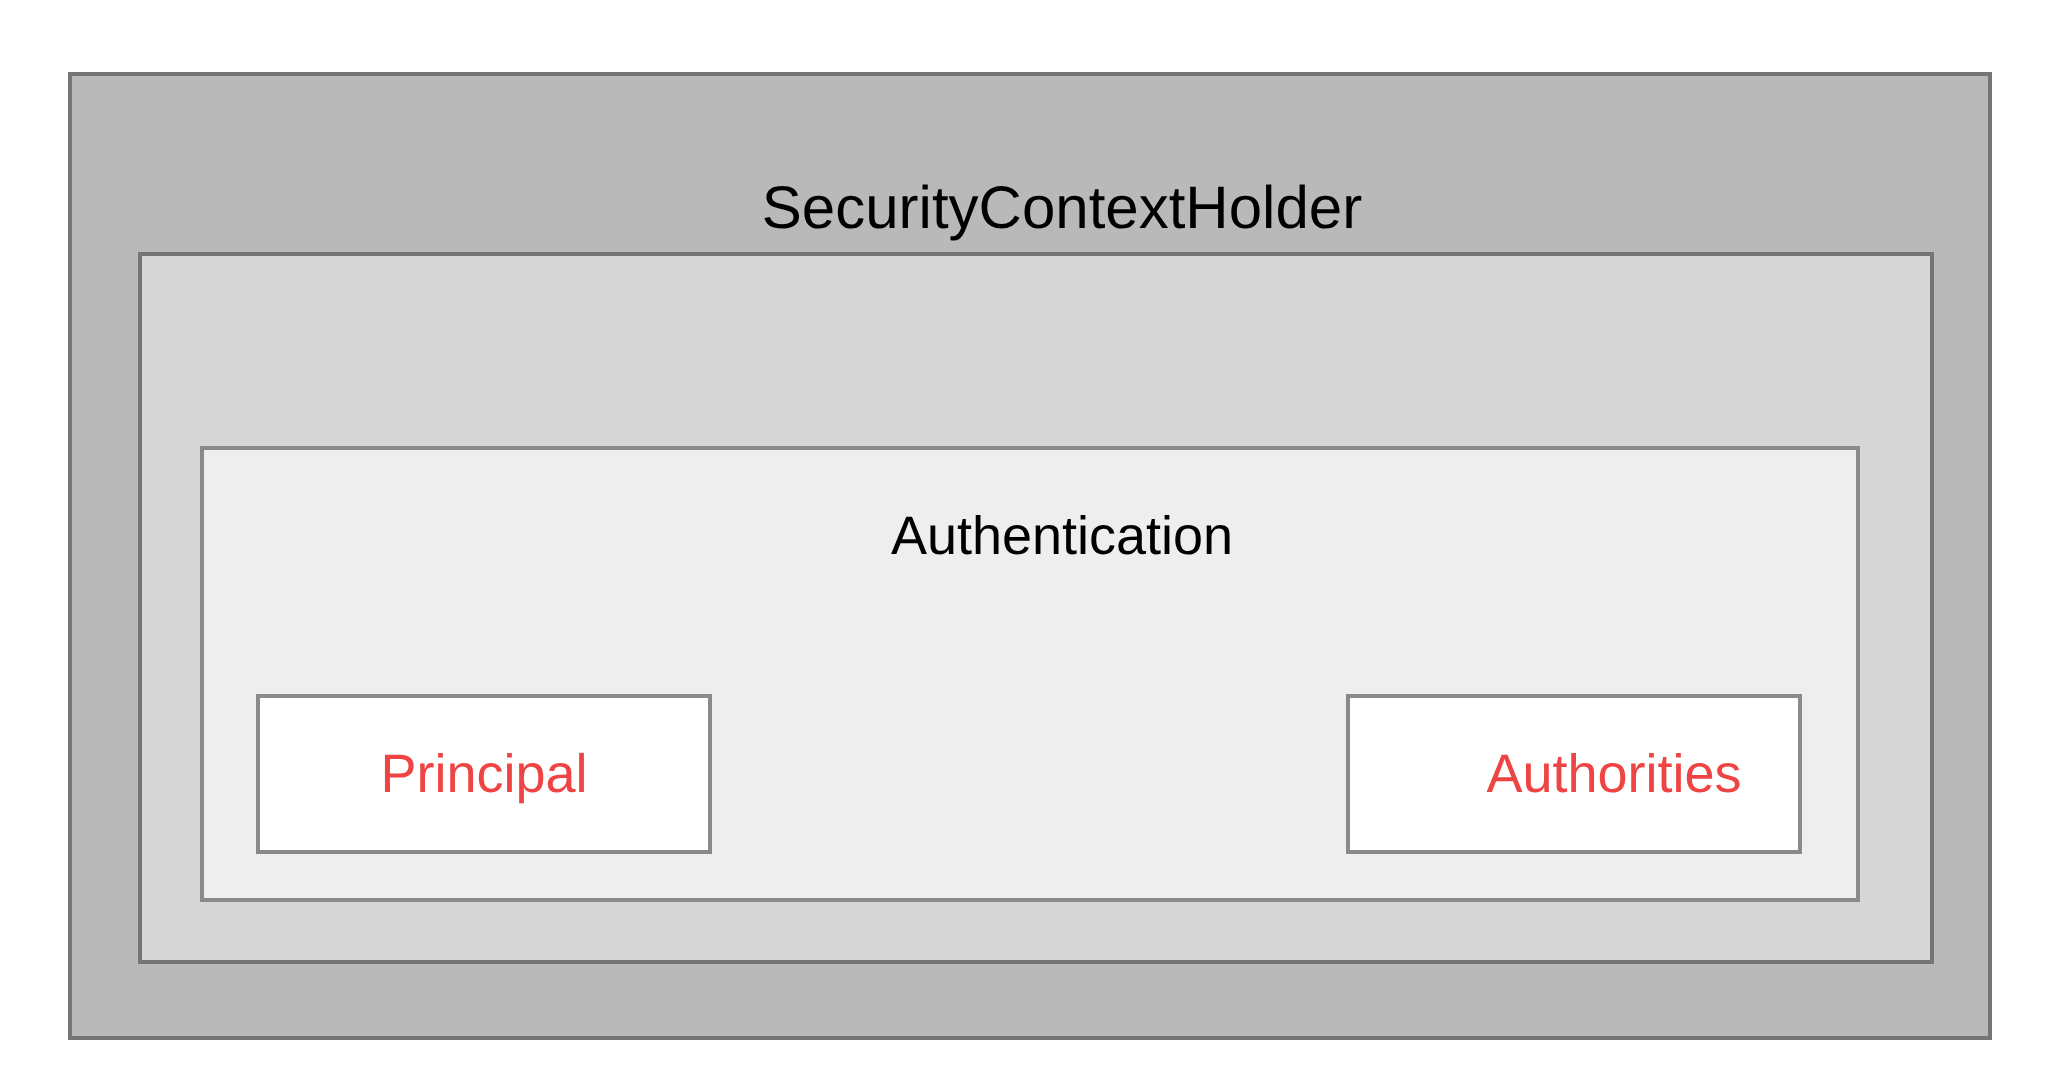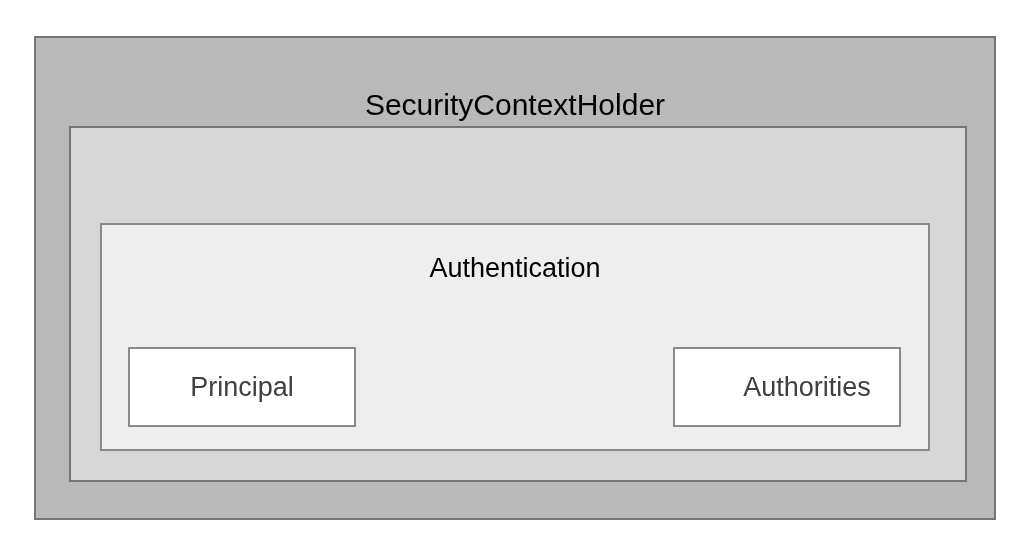--- a/index.html
+++ b/index.html
@@ -53,21 +53,21 @@
     width: 830px;
     height: 228px;
     box-sizing: border-box;
     background: #eeeeee;
     border: 2px solid #8a8a8a;
   }
 
   
   .box-title {
     position: absolute;
-    left: 0;
+    left: 16px;
     width: 100%;
     text-align: center;
     color: #000000;
     font-weight: normal;
     white-space: nowrap;
   }
   .holder-title {
     top: 50px;
     font-size: 30px;
   }
@@ -94,21 +94,21 @@
     height: 80px;
     box-sizing: border-box;
     background: #ffffff;
     border: 2px solid #8a8a8a;
     display: flex;
     align-items: center;
     justify-content: center;
   }
   .leaf-label {
     font-size: 27px;
-    color: #404040;
+    color: #ef4444;
     white-space: nowrap;
   }
   .leaf-principal   { left: 26px;  width: 228px; }
   .leaf-credentials { left: 300px; width: 228px; }
   .leaf-authorities { left: 571px; width: 228px; padding-left: 40px; }
 </style>
 </head>
 <body>
 
 <div id="canvas">

